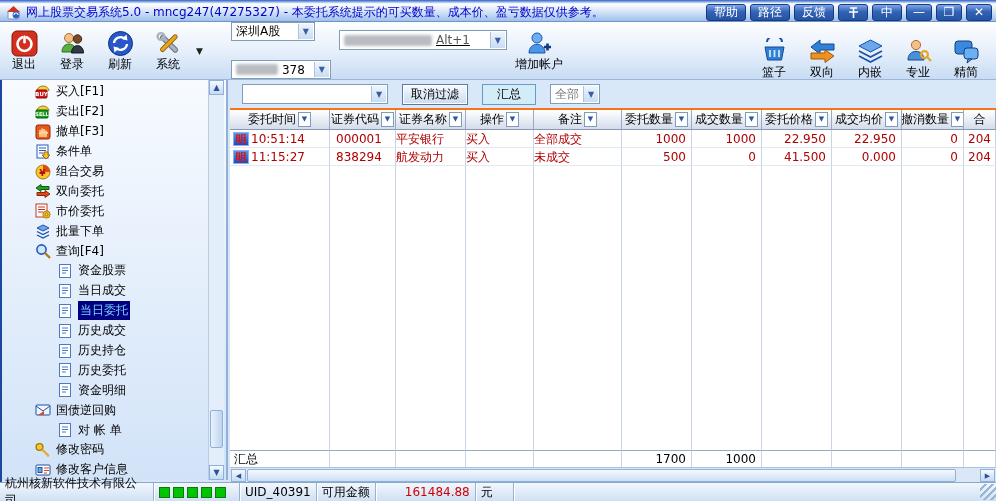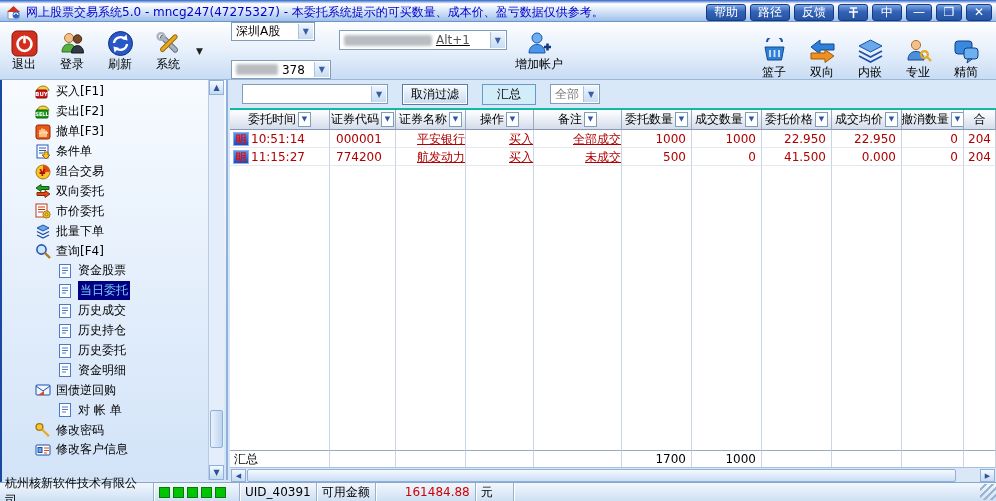--- a/index.html
+++ b/index.html
@@ -42,29 +42,29 @@
   
   #main { position:absolute; left:228px; top:80px; width:766px; height:402px; background:#d8e8f8; }
   #filter-bar { position:absolute; left:0; top:0; width:100%; height:28px; display:flex; align-items:center; }
   #filter-combo { margin-left:12px; width:146px; }
   #filter-input { border:0; outline:0; width:120px; height:16px; font:inherit; background:transparent; }
   .flt-btn { height:21px; padding:0 8px; margin-left:14px; border:1px solid #5a7aa8; background:linear-gradient(180deg,#f8fbfe,#dbe7f5 60%,#c9dcf0); color:#000; display:flex; align-items:center; box-shadow:inset 0 0 0 1px #fff; }
   .flt-btn.toggled { background:#d2ecf8; box-shadow:none; border-color:#6a9ac8; }
   #scope-combo { margin-left:14px; width:50px; color:#777; }
 
   
-  #table { position:absolute; left:0; top:28px; width:766px; height:374px; background:#fff; border-top:2px solid #14b8a6; display:flex; flex-direction:column; }
+  #table { position:absolute; left:0; top:28px; width:766px; height:374px; background:#fff; border-top:2px solid #f97316; display:flex; flex-direction:column; }
   .trow { display:flex; flex:none; }
   .cell { flex:none; overflow:hidden; white-space:nowrap; }
   .c0{width:100px}.c1{width:66px}.c2{width:70px}.c3{width:68px}.c4{width:88px}.c5{width:70px}.c6{width:70px}.c7{width:70px}.c8{width:70px}.c9{width:62px}.c10{flex:1}
   #thead .cell { height:20px; background:linear-gradient(180deg,#ffffff,#e8edf5 55%,#d4dcea); border-right:1px solid #9aa8c0; border-bottom:1px solid #8898b4; display:flex; align-items:center; justify-content:center; gap:2px; color:#000; }
   .hdr-drop { width:13px; height:15px; background:#fff; border:1px solid #7f9db9; color:#2a54a8; font-size:7px; line-height:13px; text-align:center; flex:none; }
   .body-row .cell { height:18px; line-height:18px; border-right:1px solid #c9d4e4; border-bottom:1px solid #e4e9f1; color:#b00000; }
   .num { text-align:right; padding-right:5px; }
-  .ctr { text-align:right;text-decoration:underline; }
+  .ctr { text-align:left; }
   .badge { display:inline-block; width:16px; height:14px; margin:2px 2px 0 3px; background:linear-gradient(180deg,#5c95ef,#1a4cb8); border:1px solid #8ab0f0; color:#e01010; font-weight:bold; font-size:11px; line-height:13px; text-align:center; vertical-align:top; }
   #tfill { flex:1; display:flex; }
   #tfill .cell { border-right:1px solid #c9d4e4; height:100%; }
   #summary-row .cell { height:17px; line-height:17px; border-top:1px solid #9aa8c0; border-right:1px solid #c9d4e4; color:#000; }
   
   #hscroll { flex:none; height:15px; background:#d9e7f7; border-top:1px solid #aac0dc; position:relative; }
   .hs-arrow { position:absolute; top:1px; width:15px; height:13px; background:linear-gradient(180deg,#f4f9ff,#c6daf2); border:1px solid #8fb0d8; color:#2a5498; font-size:7px; text-align:center; line-height:12px; }
   #hs-thumb { position:absolute; left:17px; right:40px; top:1px; height:13px; background:linear-gradient(180deg,#f6faff,#cadef4); border:1px solid #8fb0d8; border-radius:2px; }
 
   
@@ -287,20 +287,27 @@
         <span class="mi-label">查询[F4]</span>
       </div>
 
       <div class="menu-item sub">
         <svg class="mi-icon" viewBox="0 0 16 16">
             <rect x="2.5" y="1.5" width="11" height="13" fill="#fff" stroke="#4a7ac8"></rect>
             <path d="M5 5h6M5 7.5h6M5 10h4" stroke="#4a7ac8"></path>
           </svg>
         <span class="mi-label">资金股票</span>
       </div>
+      <div class="menu-item sub">
+        <svg class="mi-icon" viewBox="0 0 16 16">
+            <rect x="2.5" y="1.5" width="11" height="13" fill="#fff" stroke="#4a7ac8"></rect>
+            <path d="M5 5h6M5 7.5h6M5 10h4" stroke="#4a7ac8"></path>
+          </svg>
+        <span class="mi-label">当日成交</span>
+      </div>
       <div class="menu-item sub selected">
         <svg class="mi-icon" viewBox="0 0 16 16">
             <rect x="2.5" y="1.5" width="11" height="13" fill="#fff" stroke="#4a7ac8"></rect>
             <path d="M5 5h6M5 7.5h6M5 10h4" stroke="#4a7ac8"></path>
           </svg>
         <span class="mi-label">当日委托</span>
       </div>
       <div class="menu-item sub">
         <svg class="mi-icon" viewBox="0 0 16 16">
             <rect x="2.5" y="1.5" width="11" height="13" fill="#fff" stroke="#4a7ac8"></rect>
@@ -437,21 +444,21 @@
         <div class="cell c4 ctr">全部成交</div>
         <div class="cell c5 num">1000</div>
         <div class="cell c6 num">1000</div>
         <div class="cell c7 num">22.950</div>
         <div class="cell c8 num">22.950</div>
         <div class="cell c9 num">0</div>
         <div class="cell c10" style="padding-left:4px">204</div>
       </div>
       <div class="trow body-row">
         <div class="cell c0"><span class="badge">明</span><span>11:15:27</span></div>
-        <div class="cell c1" style="padding-left:6px">774200</div>
+        <div class="cell c1" style="padding-left:6px">838294</div>
         <div class="cell c2 ctr">航发动力</div>
         <div class="cell c3 ctr">买入</div>
         <div class="cell c4 ctr">未成交</div>
         <div class="cell c5 num">500</div>
         <div class="cell c6 num">0</div>
         <div class="cell c7 num">41.500</div>
         <div class="cell c8 num">0.000</div>
         <div class="cell c9 num">0</div>
         <div class="cell c10" style="padding-left:4px">204</div>
       </div>

